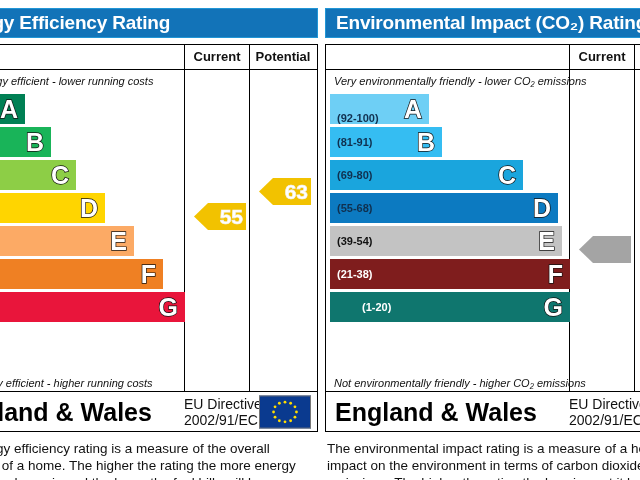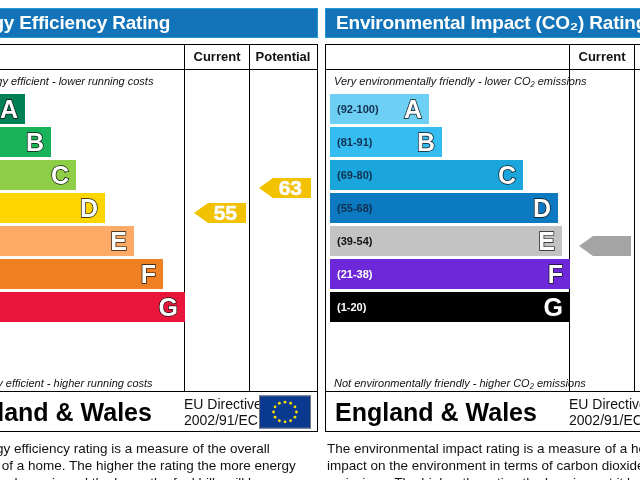--- a/index.html
+++ b/index.html
@@ -58,23 +58,23 @@
   }
   .bar .letter{
     position:absolute;right:7px;top:50%;transform:translateY(-50%);
     font-size:25px;font-weight:bold;color:#ffffff;
     -webkit-text-stroke:1.4px #111;paint-order:stroke fill;
     line-height:1;
   }
 
   
   .marker{
-    position:absolute;height:20px;display:flex;align-items:center;
+    position:absolute;height:27px;display:flex;align-items:center;
     justify-content:flex-end;color:#ffffff;font-size:21px;font-weight:bold;
-    padding-right:9px;box-sizing:border-box;
+    padding-right:3px;box-sizing:border-box;
     clip-path:polygon(14px 0,100% 0,100% 100%,14px 100%,0 50%);
     -webkit-text-stroke:0.6px #f2f2f2;
   }
 
   
   .footer{position:absolute;left:0;top:392px;width:100%;height:40px;
           border:1.5px solid #000;border-top:none;box-sizing:border-box;
           background:#fff;}
   .country{position:absolute;left:9px;top:50%;transform:translateY(-50%);
            font-size:25px;font-weight:bold;color:#000;white-space:nowrap;}
@@ -184,45 +184,45 @@
       <div class="colhead">
         <div class="colcell cur">Current</div>
         <div class="colcell pot">Potential</div>
       </div>
       <div class="vrule r1"></div>
       <div class="vrule r2"></div>
 
       <div class="body">
         <div class="note top">Very environmentally friendly - lower CO₂ emissions</div>
 
-        <div class="bar" style="top:24px;width:99px;background:#6ecff5;">
+        <div class="bar" style="top:24px;width:99px;background:#6ecff5;align-items:flex-end;">
           <span class="range" style="color:#10304f">(92-100)</span>
           <span class="letter">A</span>
         </div>
         <div class="bar" style="top:57px;width:112px;background:#35bdf2;">
           <span class="range" style="color:#10304f">(81-91)</span>
           <span class="letter">B</span>
         </div>
         <div class="bar" style="top:90px;width:193px;background:#1aa5dd;">
           <span class="range" style="color:#10304f">(69-80)</span>
           <span class="letter">C</span>
         </div>
         <div class="bar" style="top:123px;width:228px;background:#0c7ac1;">
           <span class="range" style="color:#10304f">(55-68)</span>
           <span class="letter">D</span>
         </div>
         <div class="bar" style="top:156px;width:232px;background:#c3c3c3;align-items:center;">
           <span class="range" style="color:#111111">(39-54)</span>
           <span class="letter">E</span>
         </div>
-        <div class="bar" style="top:189px;width:240px;background:#6d28d9;">
+        <div class="bar" style="top:189px;width:240px;background:#7f1d1d;">
           <span class="range" style="color:#ffffff">(21-38)</span>
           <span class="letter">F</span>
         </div>
-        <div class="bar" style="top:222px;width:240px;background:#000000;">
+        <div class="bar" style="top:222px;width:240px;background:#0f766e;padding-left:25px;">
           <span class="range" style="color:#ffffff">(1-20)</span>
           <span class="letter">G</span>
         </div>
 
         <div class="note bot">Not environmentally friendly - higher CO₂ emissions</div>
       </div>
 
       <div class="marker" style="left:253px;top:191px;width:52px;background:#a4a4a4;"></div>
     </div>
 

